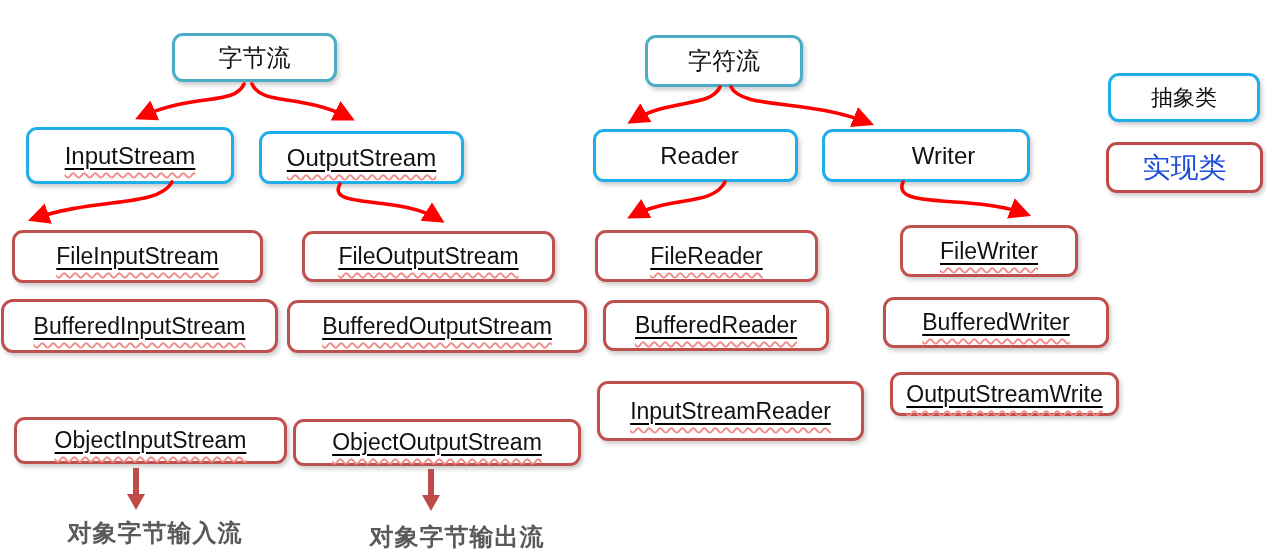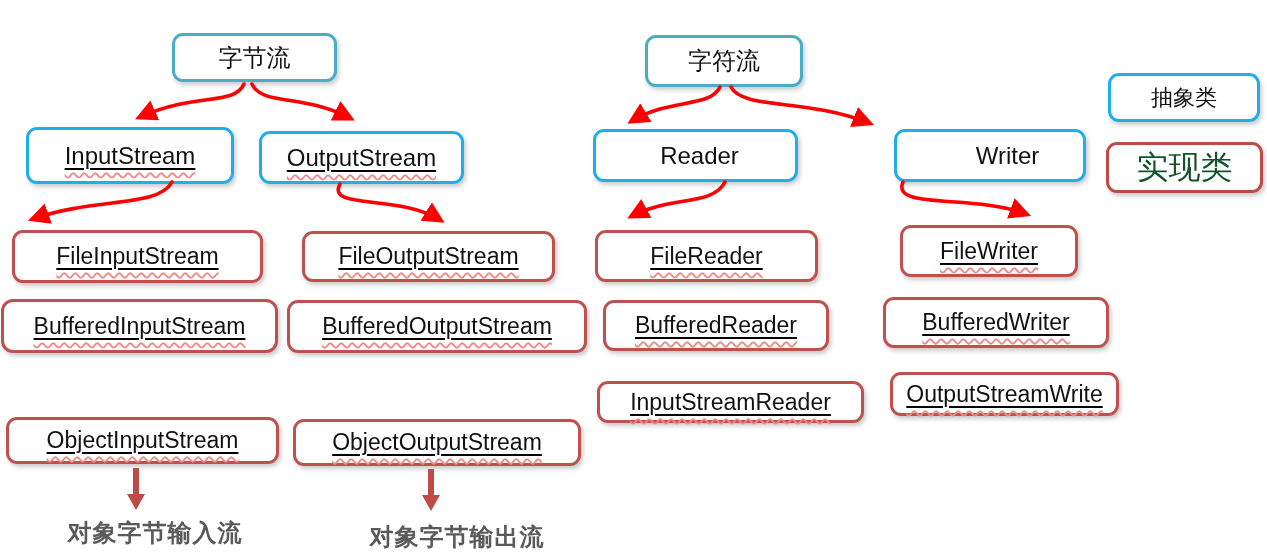--- a/index.html
+++ b/index.html
@@ -19,21 +19,21 @@
     background: #ffffff;
     box-sizing: border-box;
     border-radius: 11px;
     box-shadow: 2px 3px 4px rgba(110,110,110,0.35);
     white-space: nowrap;
   }
   .cat  { border: 3px solid #4BACC6; font-size: 24px; color: #111; }
   .abs  { border: 3px solid #1FAEE9; font-size: 24px; color: #111; }
   .impl { border: 3px solid #C0504D; font-size: 23px; color: #111; }
   .legend-abs  { border: 3px solid #1FAEE9; font-size: 22px; color: #111; }
-  .legend-impl { border: 3px solid #BE4B48; font-size: 32px; color: #14532d; }
+  .legend-impl { border: 3px solid #BE4B48; font-size: 28px; color: #1d4ed8; }
   
   .sq {
     text-decoration: underline wavy #ef8a86;
     text-decoration-thickness: 2px;
     text-underline-offset: 8px;
   }
   .ul {
     text-decoration: underline solid #000;
     text-decoration-thickness: 2px;
     text-underline-offset: 4px;
@@ -66,21 +66,21 @@
 
   <div class="box abs" style="left:26px; top:127px; width:208px; height:57px;">
     <span class="sq"><span class="ul">InputStream</span></span>
   </div>
   <div class="box abs" style="left:259px; top:131px; width:205px; height:53px;align-items:center;">
     <span class="sq"><span class="ul">OutputStream</span></span>
   </div>
   <div class="box abs" style="left:593px; top:129px; width:205px; height:53px;padding-left:8px;">
     <span>Reader</span>
   </div>
-  <div class="box abs" style="left:894px; top:129px; width:192px; height:53px;padding-left:35px;">
+  <div class="box abs" style="left:822px; top:129px; width:208px; height:53px;padding-left:35px;">
     <span>Writer</span>
   </div>
 
   <div class="box impl" style="left:12px; top:230px; width:251px; height:53px;">
     <span class="sq"><span class="ul">FileInputStream</span></span>
   </div>
   <div class="box impl" style="left:302px; top:231px; width:253px; height:51px;">
     <span class="sq"><span class="ul">FileOutputStream</span></span>
   </div>
   <div class="box impl" style="left:595px; top:230px; width:223px; height:52px;">
@@ -96,28 +96,28 @@
   <div class="box impl" style="left:287px; top:300px; width:300px; height:53px;">
     <span class="sq"><span class="ul">BufferedOutputStream</span></span>
   </div>
   <div class="box impl" style="left:603px; top:300px; width:226px; height:51px;">
     <span class="sq"><span class="ul">BufferedReader</span></span>
   </div>
   <div class="box impl" style="left:883px; top:297px; width:226px; height:51px;">
     <span class="sq"><span class="ul">BufferedWriter</span></span>
   </div>
 
-  <div class="box impl" style="left:597px; top:381px; width:267px; height:42px;">
+  <div class="box impl" style="left:597px; top:381px; width:267px; height:60px;">
     <span class="sq"><span class="ul">InputStreamReader</span></span>
   </div>
   <div class="box impl" style="left:890px; top:372px; width:229px; height:44px;">
     <span class="sq"><span class="ul">OutputStreamWrite</span></span>
   </div>
 
-  <div class="box impl" style="left:6px; top:417px; width:273px; height:47px;">
+  <div class="box impl" style="left:14px; top:417px; width:273px; height:47px;">
     <span class="sq"><span class="ul">ObjectInputStream</span></span>
   </div>
   <div class="box impl" style="left:293px; top:419px; width:288px; height:47px;">
     <span class="sq"><span class="ul">ObjectOutputStream</span></span>
   </div>
 
   <div class="annotation" style="left:55px; top:517px; width:200px;">对象字节输入流</div>
   <div class="annotation" style="left:352px; top:521px; width:210px;">对象字节输出流</div>
 
   <svg id="arrows" viewBox="0 0 1267 556" xmlns="http://www.w3.org/2000/svg">

